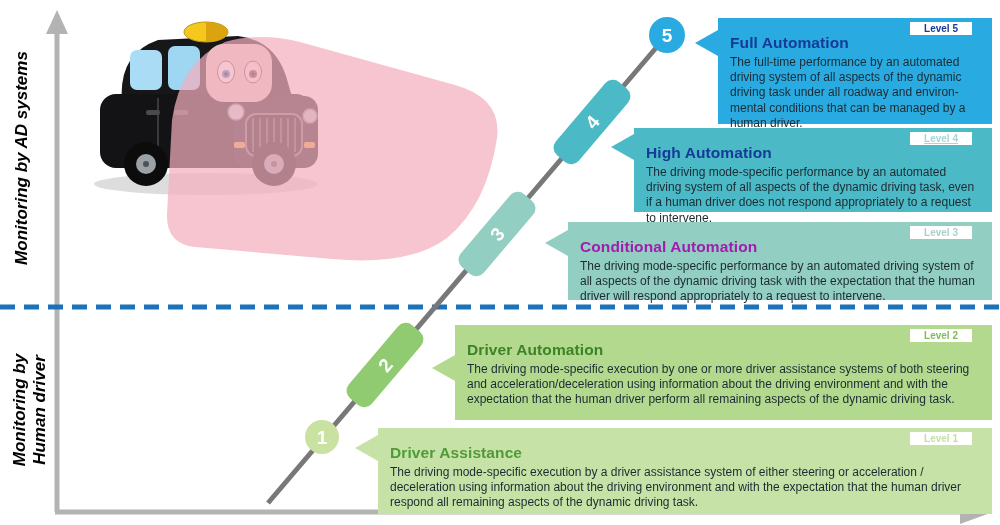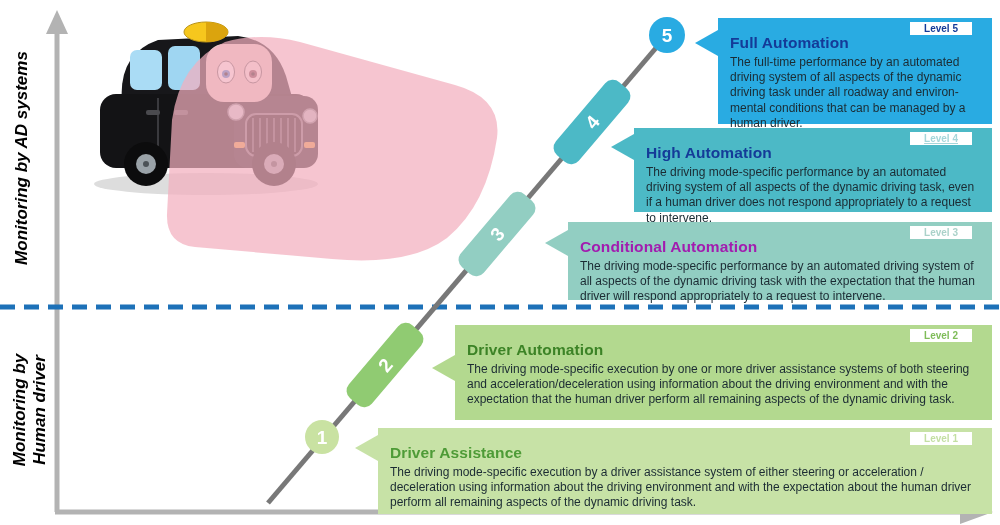--- a/index.html
+++ b/index.html
@@ -182,16 +182,16 @@
     <span class="tail"></span>
     <div class="head">Driver Automation</div>
     <span class="badge">Level 2</span>
     <div class="body">The driving mode-specific execution by one or more driver assistance systems of both steering and acceleration/deceleration using information about the driving environment and with the expectation that the human driver perform all remaining aspects of the dynamic driving task.</div>
   </div>
 
   <div class="box box-l1">
     <span class="tail"></span>
     <div class="head">Driver Assistance</div>
     <span class="badge">Level 1</span>
-    <div class="body">The driving mode-specific execution by a driver assistance system of either steering or acceleration / deceleration using information about the driving environment and with the expectation about the human driver perform all remaining aspects of the dynamic driving task.</div>
+    <div class="body">The driving mode-specific execution by a driver assistance system of either steering or acceleration / deceleration using information about the driving environment and with the expectation that the human driver respond all remaining aspects of the dynamic driving task.</div>
   </div>
 
 </div>
 
 </body></html>

